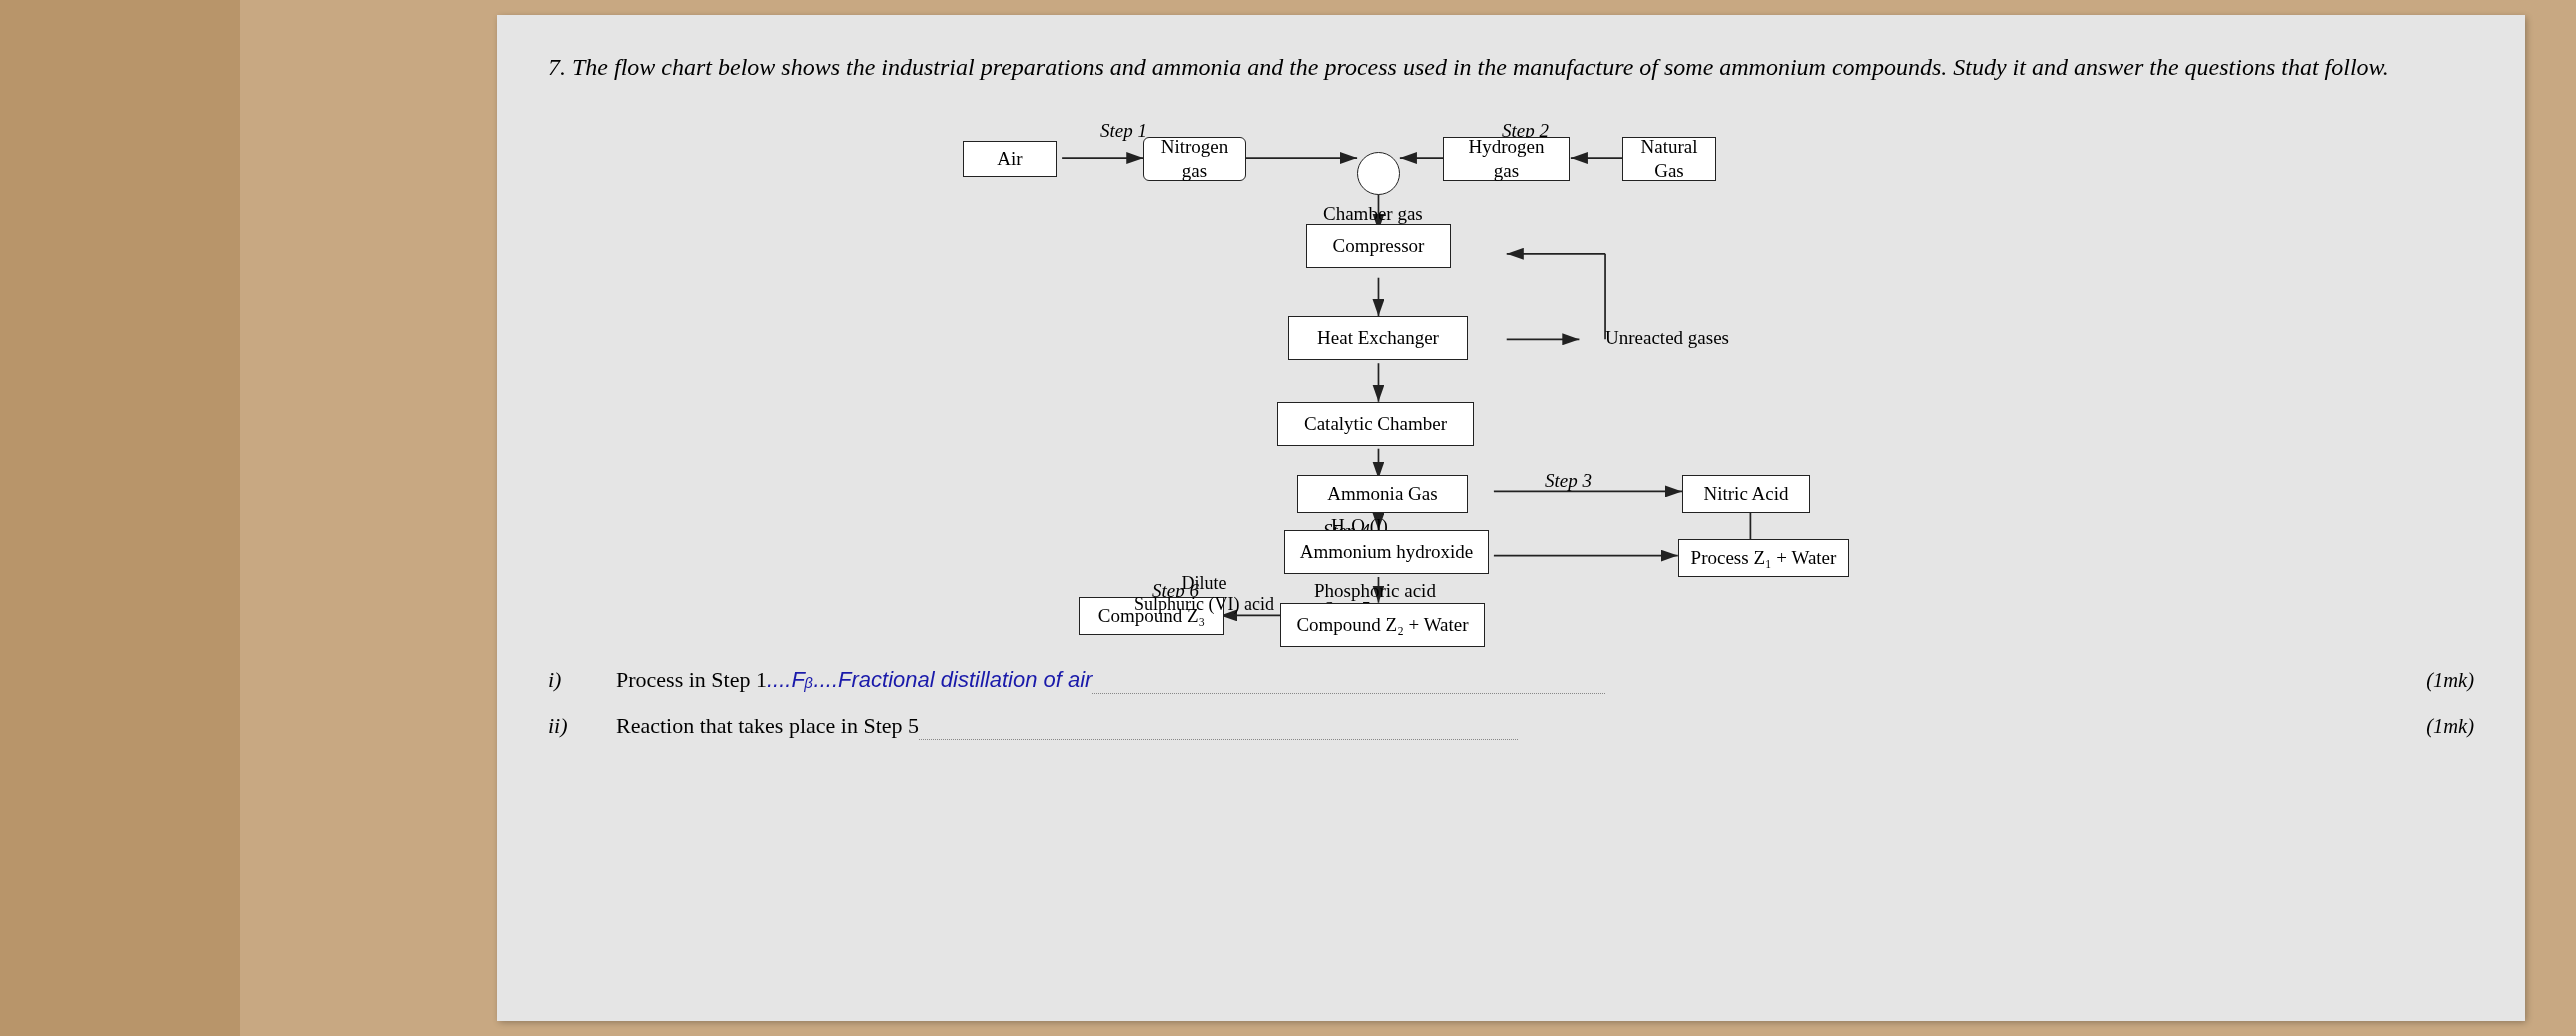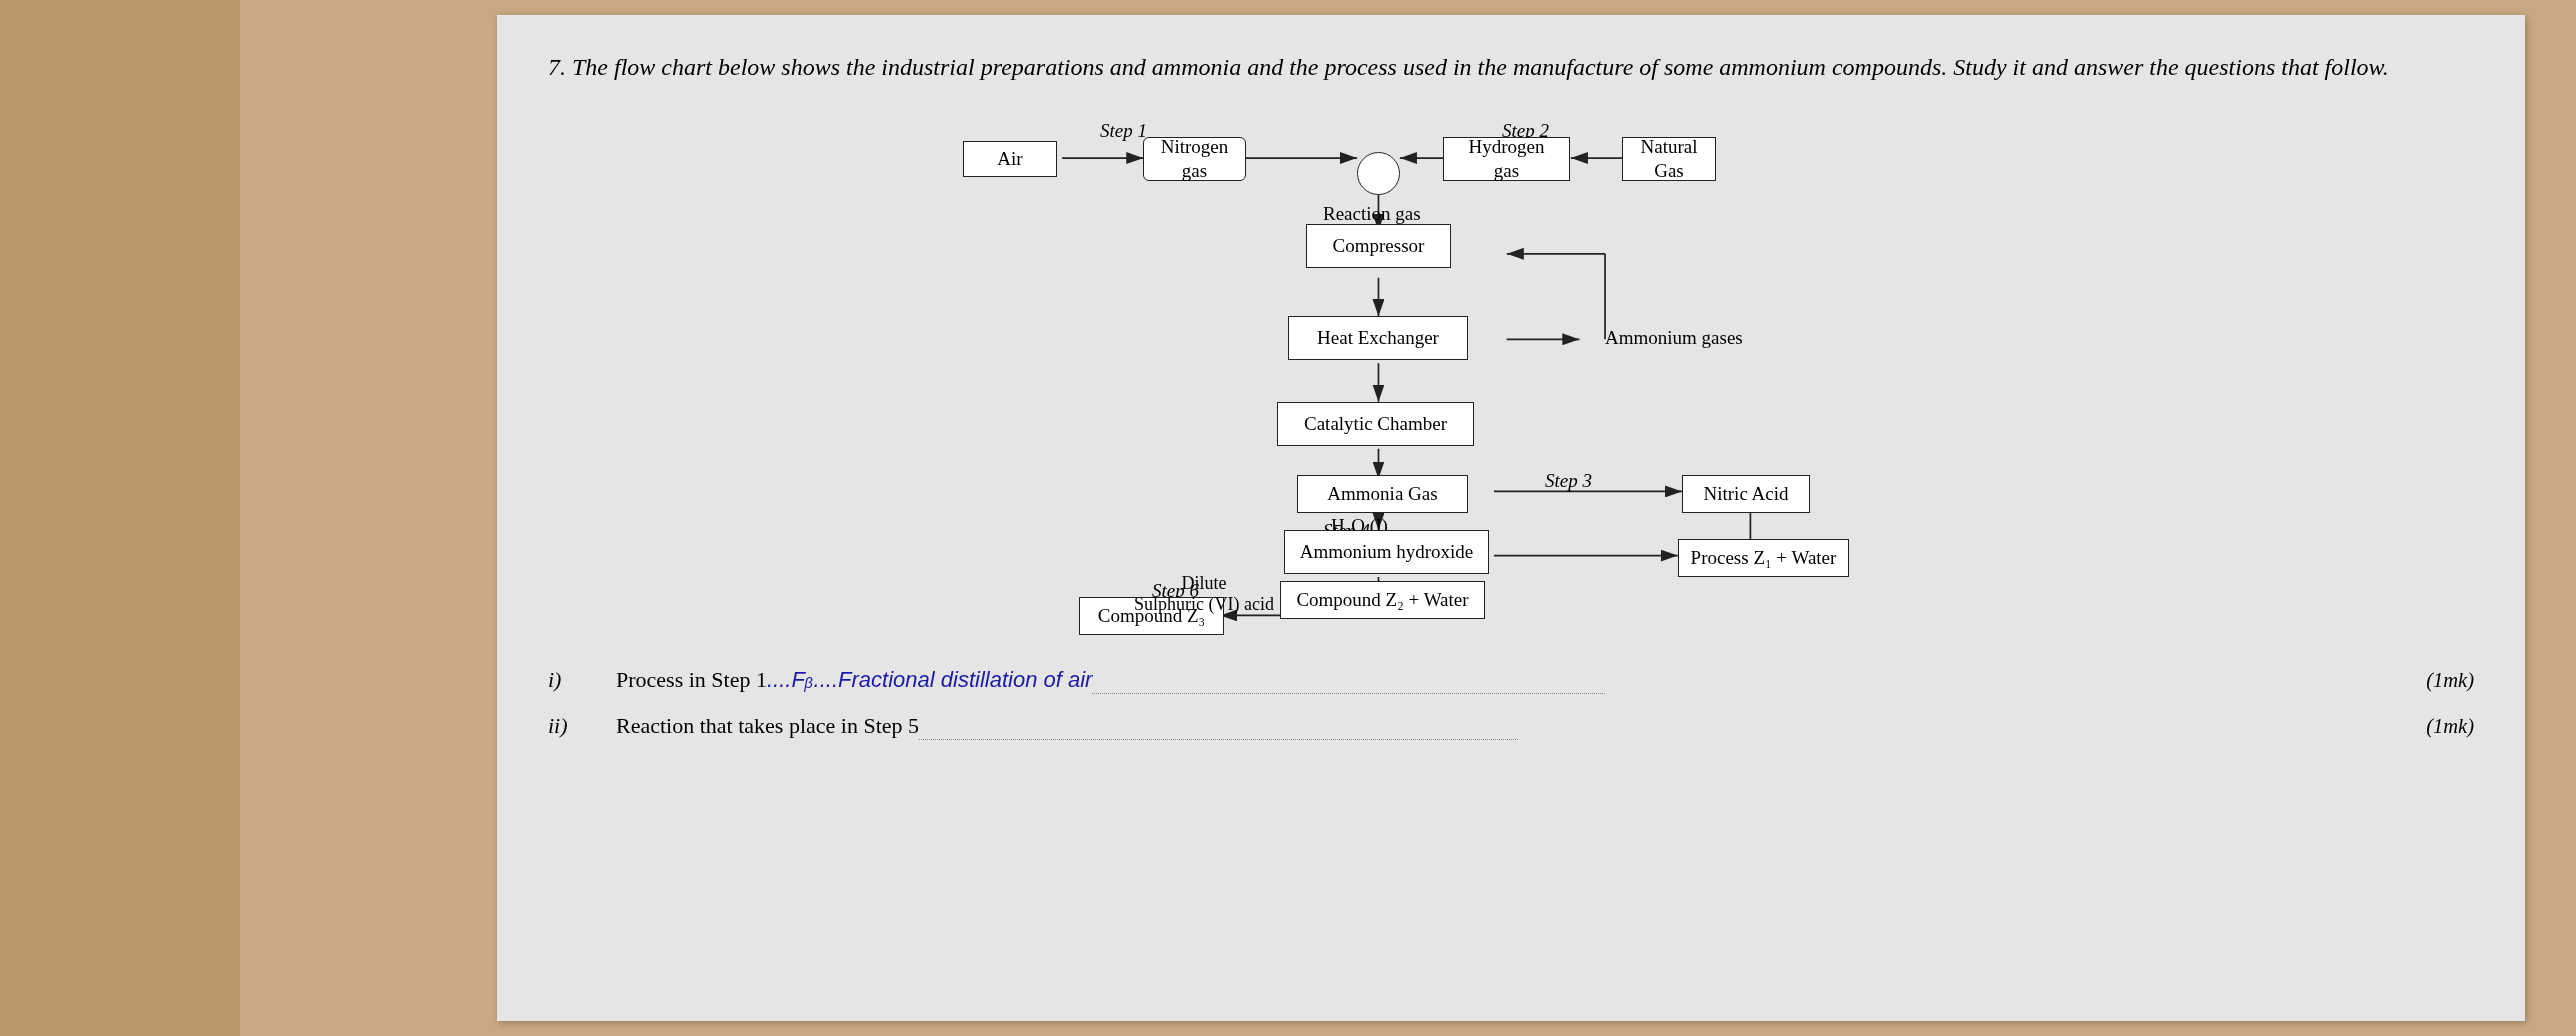--- a/index.html
+++ b/index.html
@@ -192,41 +192,41 @@
     <div class="fc-box" style="left:51px; top:30px; width:94px; height:36px;">Air</div>
 
     <div class="fc-box" style="left:231px; top:26px; width:103px; height:44px;border-radius:6px;">Nitrogen<br>gas</div>
 
     <div class="fc-box" style="left:531px; top:26px; width:127px; height:44px;">Hydrogen<br>gas</div>
 
     <div class="fc-box" style="left:710px; top:26px; width:94px; height:44px;">Natural<br>Gas</div>
 
     <div class="fc-circle" style="left:445px; top:41px; width:43px; height:43px;"></div>
 
-    <div style="position:absolute; left:411px; top:92px; font-size:19px;">Reaction gas</div>
+    <div style="position:absolute; left:411px; top:92px; font-size:19px;">Chamber gas</div>
 
     <div class="fc-box" style="left:394px; top:113px; width:145px; height:44px;">Compressor</div>
 
     <div class="fc-box" style="left:376px; top:205px; width:180px; height:44px;">Heat Exchanger</div>
 
-    <div style="position:absolute; left:693px; top:216px; font-size:19px;">Ammonium gases</div>
+    <div style="position:absolute; left:693px; top:216px; font-size:19px;">Unreacted gases</div>
 
     <div class="fc-box" style="left:365px; top:291px; width:197px; height:44px;">Catalytic Chamber</div>
 
     <div class="fc-box" style="left:385px; top:364px; width:171px; height:38px;">Ammonia Gas</div>
 
     <div class="fc-box" style="left:770px; top:364px; width:128px; height:38px;">Nitric Acid</div>
 
     <div style="position:absolute; left:419px; top:404px; font-size:19px;">H₂O (l)</div>
 
     <div class="fc-box" style="left:372px; top:419px; width:205px; height:44px;">Ammonium hydroxide</div>
 
     <div style="position:absolute; left:402px; top:469px; font-size:19px;">Phosphoric acid</div>
 
-    <div class="fc-box" style="left:368px; top:470px; width:205px; height:38px;">Compound Z₂ + Water</div>
+    <div class="fc-box" style="left:368px; top:492px; width:205px; height:44px;">Compound Z₂ + Water</div>
 
     <div class="fc-box" style="left:766px; top:428px; width:171px; height:38px;">Process Z₁ + Water</div>
 
     <div class="fc-box" style="left:167px; top:486px; width:145px; height:38px;">Compound Z₃</div>
 
     <div style="position:absolute; left:222px; top:462px; font-size:18px; text-align:center;">Dilute<br>Sulphuric (VI) acid</div>
   </div>
 
   <div class="answer-section">
 

